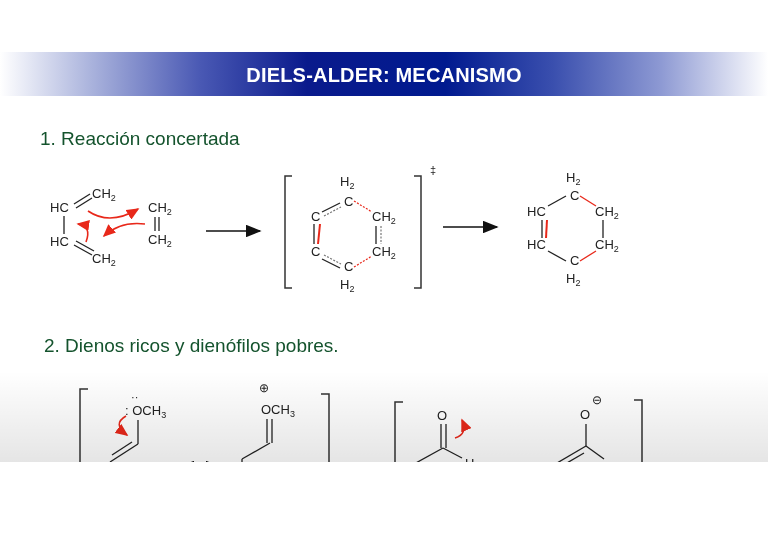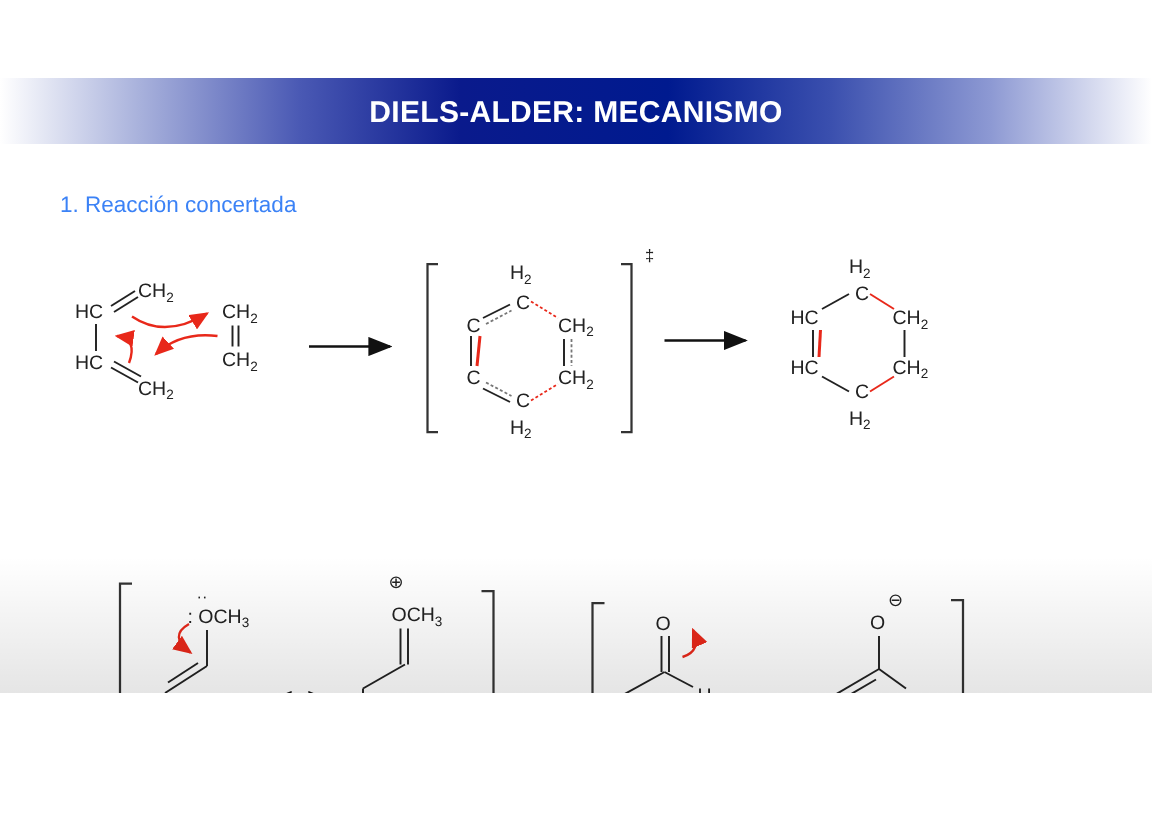--- a/index.html
+++ b/index.html
@@ -1,21 +1,21 @@
 <!DOCTYPE html>
 <html><head>
 <meta charset="utf-8">
 <style>
   html, body { margin: 0; padding: 0; }
   body { width: 768px; height: 552px; overflow: hidden; background: #ffffff; font-family: "Liberation Sans", sans-serif; position: relative; }
   .player { position: absolute; left: 0; top: 0; width: 768px; height: 416px; overflow: hidden; background: #fff; margin-top: 46px; }
   .title-bar { position: absolute; left: 0; top: 6px; width: 768px; height: 44px;
     background: linear-gradient(to right, rgba(255,255,255,1) 0%, #a9b2dc 12%, #4a59b4 26%, #0a1a8c 40%, #001a8f 58%, #3a4fae 72%, #8d99d3 86%, #ffffff 100%); }
   .title-text { position: absolute; left: 0; width: 768px; top: 12px; text-align: center; color: #fff; font-weight: bold; font-size: 20px; letter-spacing: 0.2px; }
-  .section-title { position: absolute; color: #3b82f6; font-size: 15px; }
+  .section-title { position: absolute; color: #14532d; font-size: 19px; }
   .svg-layer { position: absolute; left: 0; top: 0; }
   .overlay { position: absolute; left: 0; top: 325px; width: 768px; height: 227px;
     background: linear-gradient(to bottom, rgba(0,0,0,0) 0%, rgba(0,0,0,0.10) 40%, rgba(0,0,0,0.22) 80%, rgba(0,0,0,0.28) 100%); pointer-events: none; }
   .controls-bg { position: absolute; left: 0; top: 500px; width: 768px; height: 52px;
     background: linear-gradient(to right, #9aa0b8 0%, #4c5a9a 12%, #142380 35%, #0b1a7a 50%, #1a2a88 65%, #3a4a98 78%, #5a6aa8 90%, #8790b8 100%); }
   .controls-bg::after { content: ""; position: absolute; left: 0; right: 0; bottom: 0; height: 6px; background: #1b1b1b; }
   .watermark { position: absolute; color: rgba(200,205,230,0.45); font-size: 17px; }
   .progress-track { position: absolute; left: 11px; top: 501px; width: 746px; height: 3px; background: rgba(255,255,255,0.25); cursor: pointer; }
   .progress-buffer { position: absolute; left: 0; top: 0; height: 3px; background: rgba(200,205,230,0.7); }
   .progress-played { position: absolute; left: 0; top: 0; height: 3px; background: #ff0000; }
@@ -25,20 +25,21 @@
 </head>
 <body>
 
 <div class="player">
 
   <div class="title-bar">
     <div class="title-text">DIELS-ALDER: MECANISMO</div>
   </div>
 
   <div class="section-title" style="left:40px; top:82px;">1. Reacción concertada</div>
+  <div class="section-title" style="left:44px; top:289px;">2. Dienos ricos y dienófilos pobres.</div>
 
   <svg class="svg-layer" width="768" height="552" font-family="Liberation Sans, sans-serif" font-size="13" fill="#222">
     <defs>
       <marker id="ah" markerWidth="10" markerHeight="8" refX="9" refY="4" orient="auto">
           <path d="M0,0 L10,4 L0,8 Z" fill="#111"></path>
         </marker>
       <marker id="rh" markerWidth="8" markerHeight="7" refX="7" refY="3.5" orient="auto">
           <path d="M0,0 L8,3.5 L0,7 Z" fill="#e8281a"></path>
         </marker>
     </defs>

